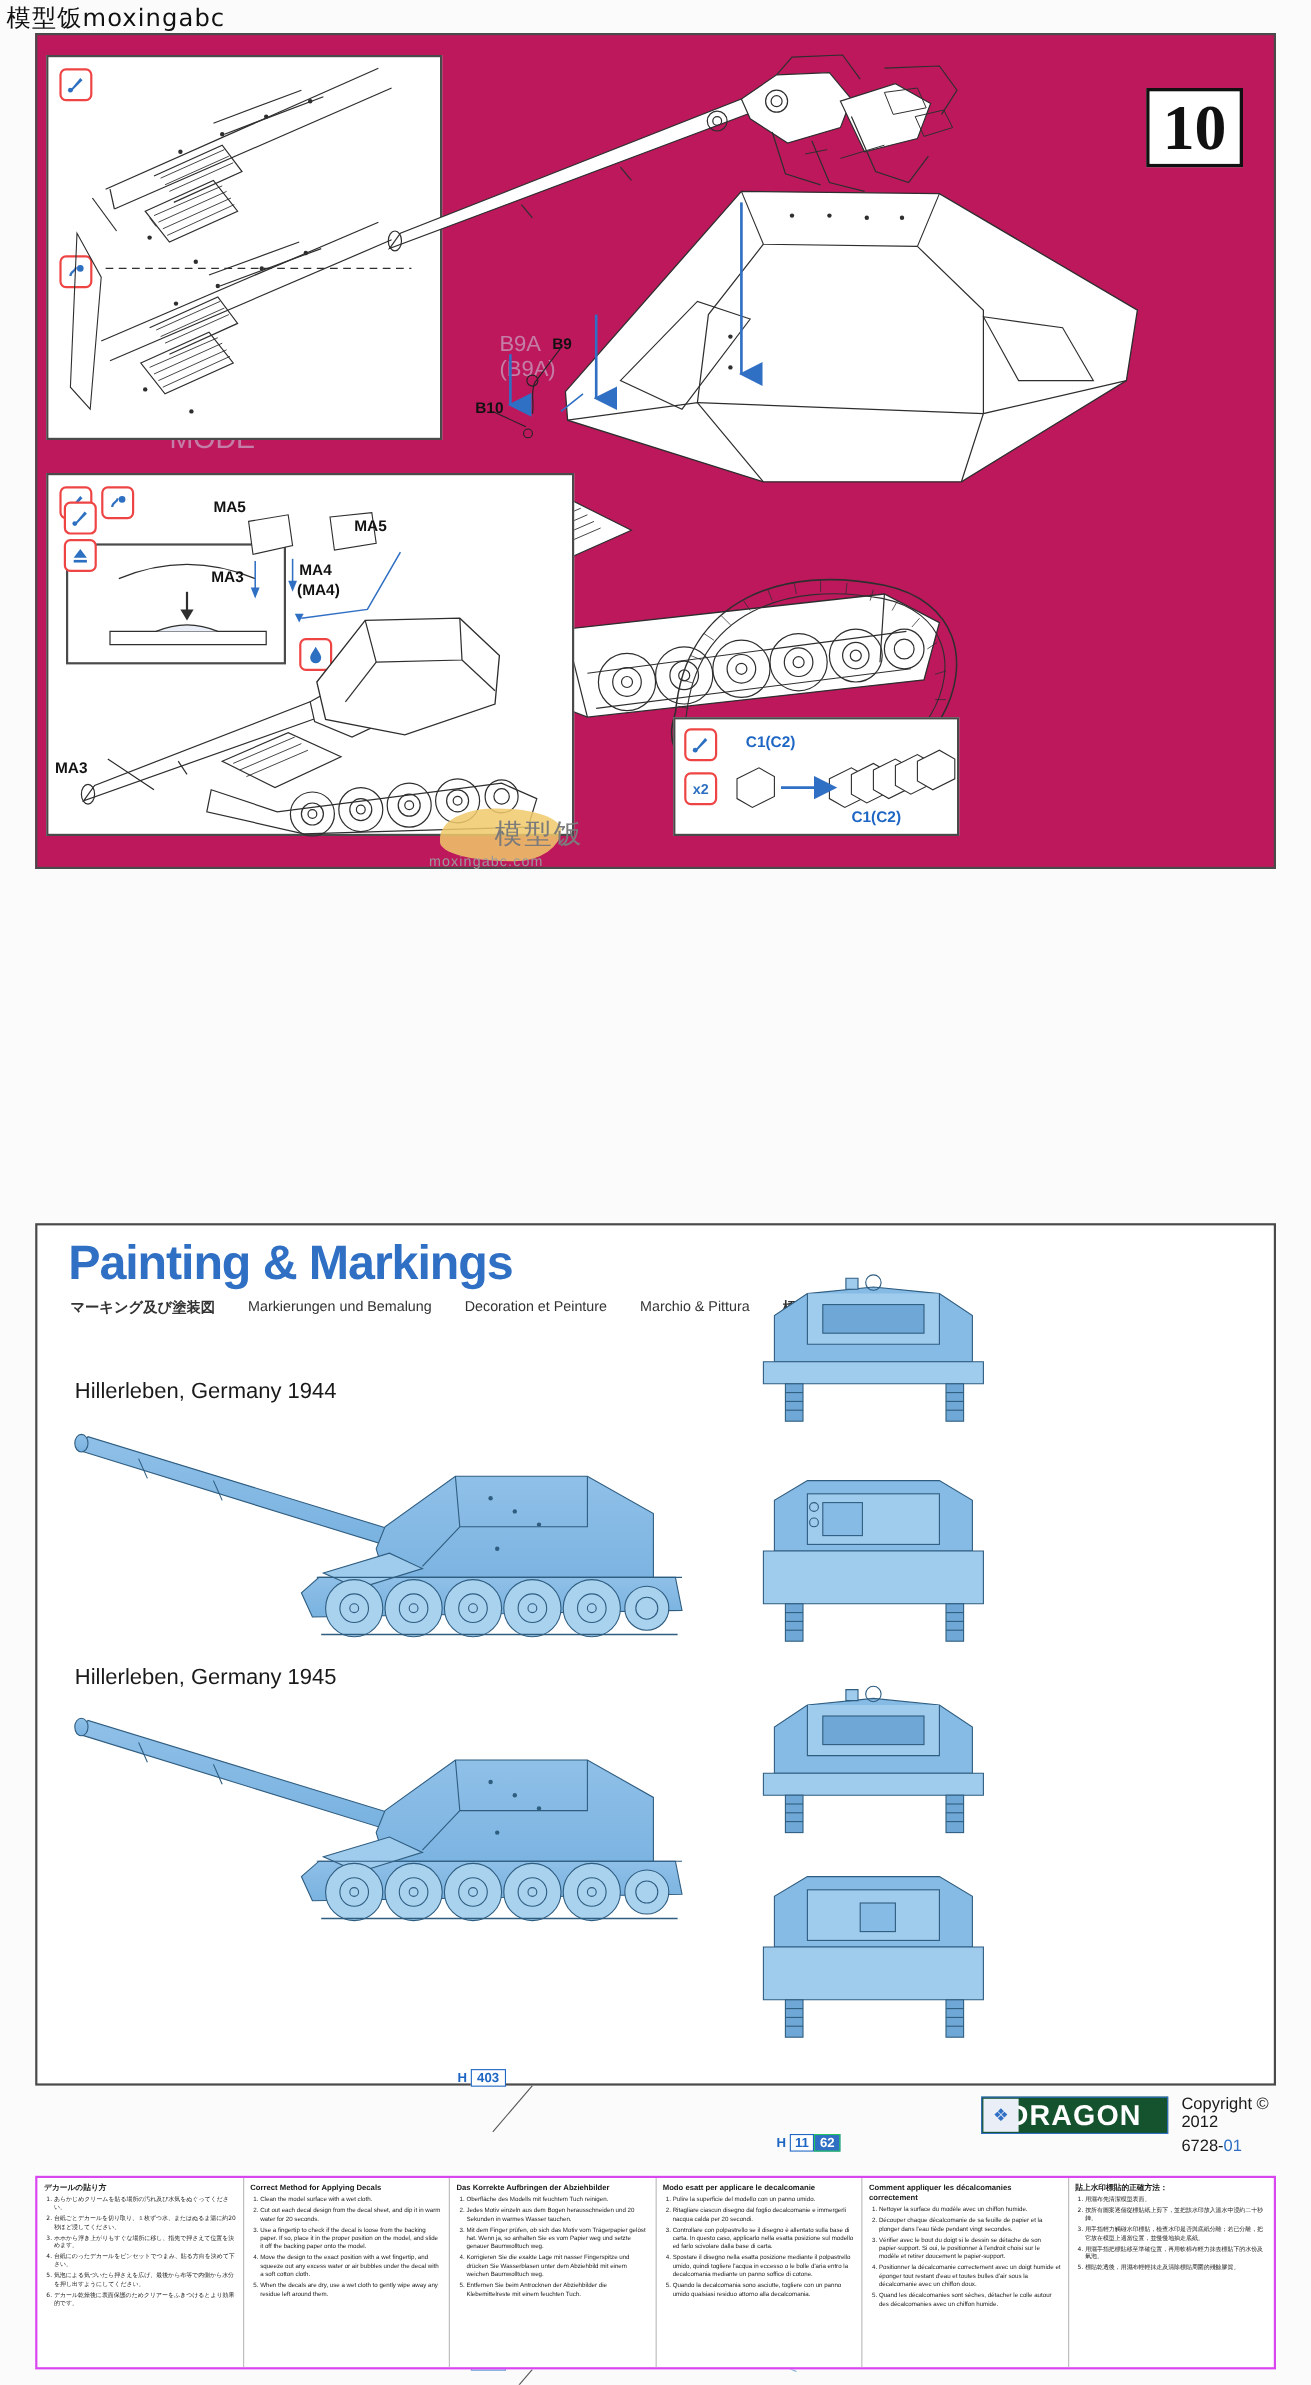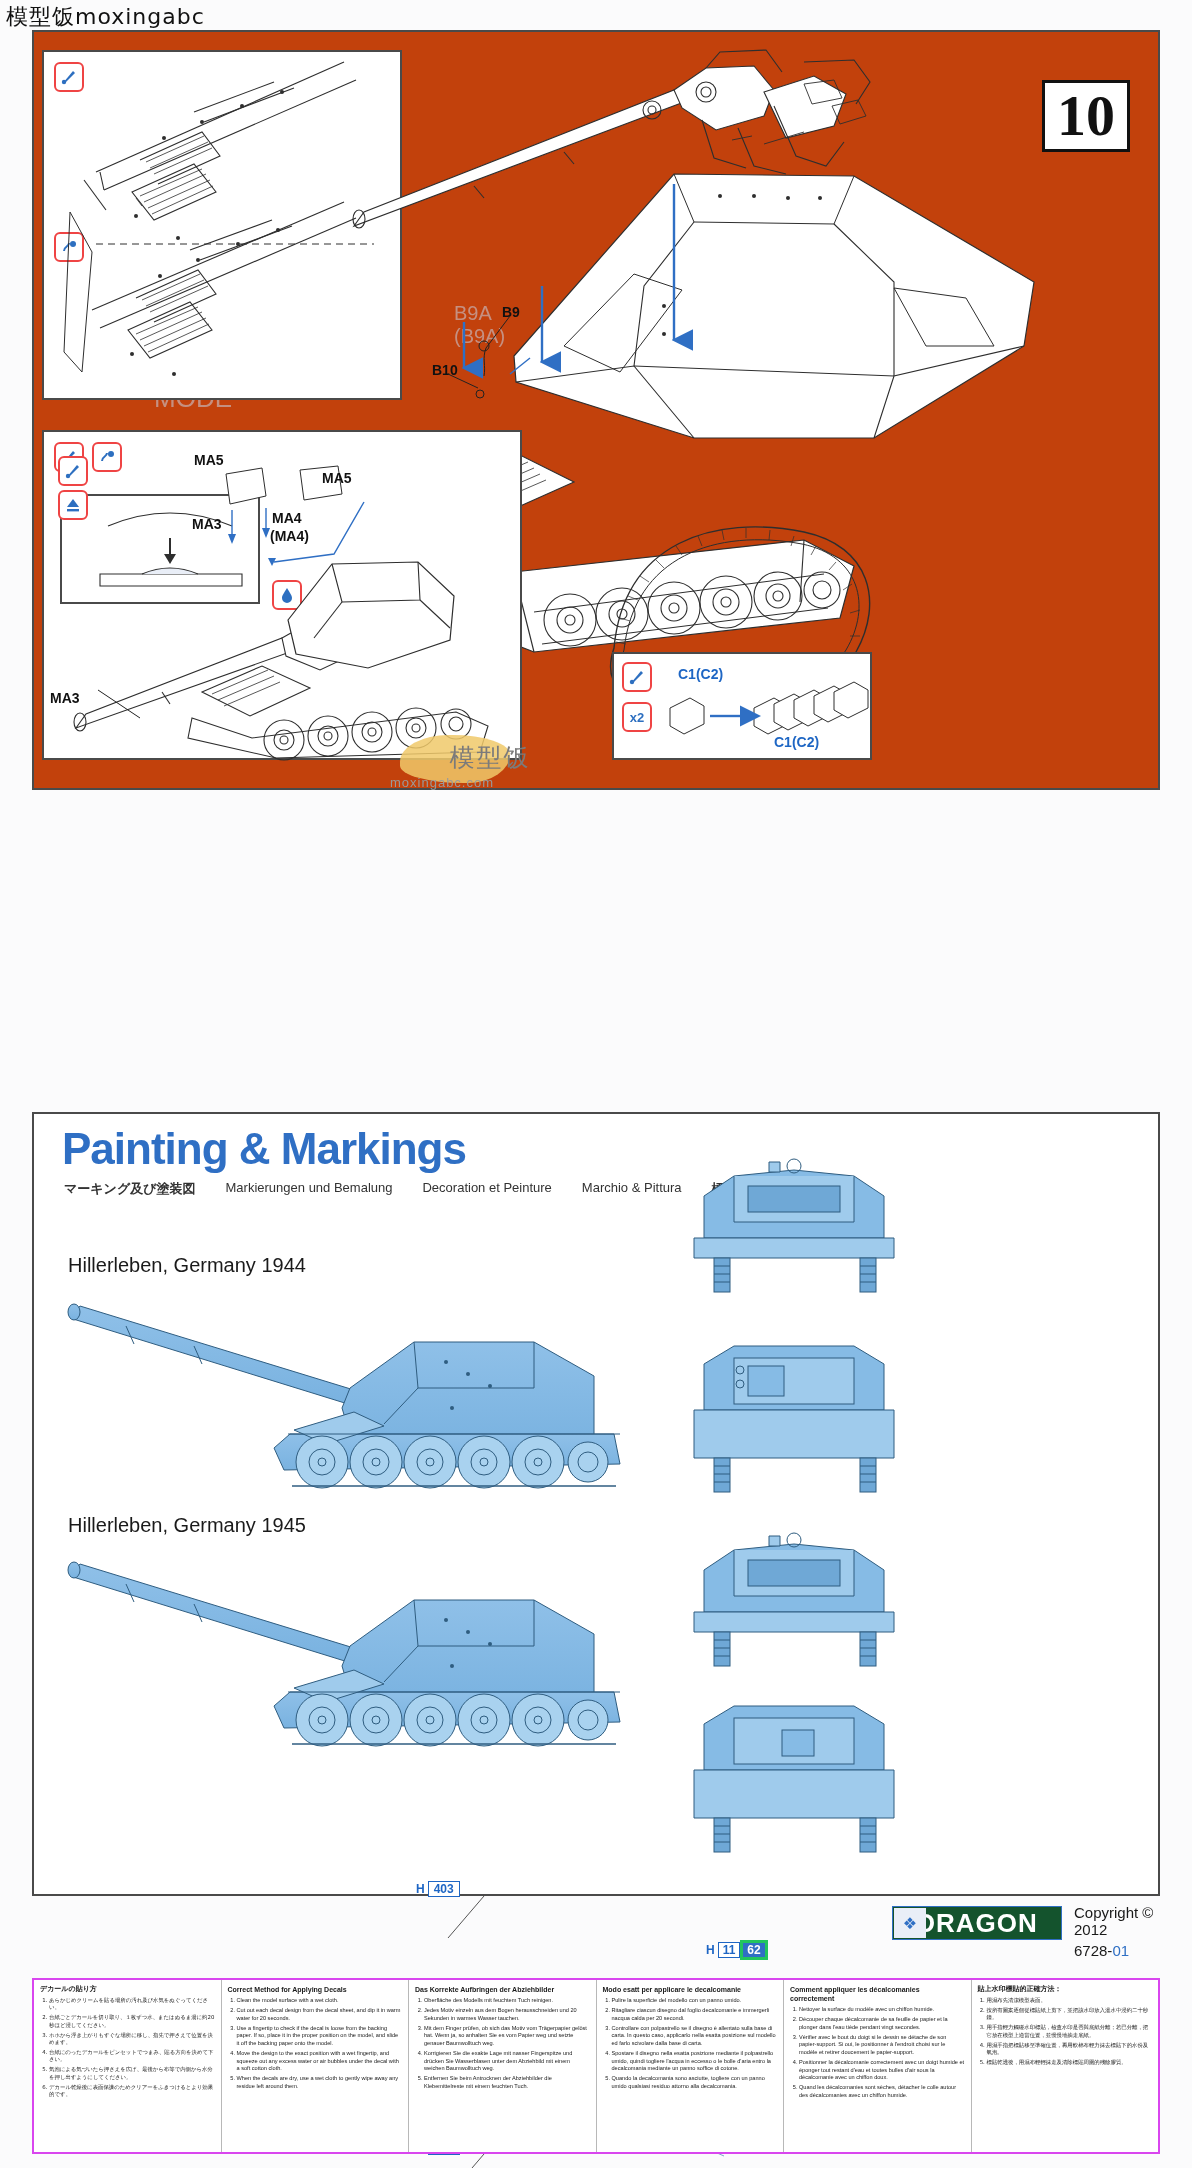--- a/index.html
+++ b/index.html
@@ -18,21 +18,21 @@
   .wm-top {
     position:absolute; left:6px; top:2px;
     font-size:22px; letter-spacing:1px; color:#111;
     font-family:"DejaVu Sans", sans-serif;
     white-space:nowrap;
   }
 
   
   .assembly-panel {
     position:absolute; left:32px; top:30px; width:1128px; height:760px;
-    border:2px solid #4a4a4a; background:#c2410c;
+    border:2px solid #4a4a4a; background:#be185d;
   }
 
   .step-badge {
     position:absolute; left:1008px; top:48px; width:88px; height:72px;
     border:3px solid #111; background:#fff;
     display:flex; align-items:center; justify-content:center;
     font-family:"Liberation Serif", serif; font-weight:bold;
     font-size:58px; line-height:1; color:#111;
   }
 
@@ -112,21 +112,21 @@
   .paint {
     position:absolute; display:flex; align-items:center;
     font-size:12px; font-weight:bold; color:#1e66c4;
   }
   .paint .h { margin-right:3px; }
   .paint .b1 {
     border:1px solid #1e66c4; background:#fff; color:#1e66c4;
     padding:1px 4px; font-size:12px; line-height:12px;
   }
   .paint .b2 {
-    border:3px solid #22c55e; background:#2f6fc4; color:#fff;
+    border:1px solid #22c55e; background:#2f6fc4; color:#fff;
     padding:1px 4px; font-size:12px; line-height:12px;
   }
   .paint .b-single {
     border:1px solid #1e66c4; background:#fff; color:#1e66c4;
     padding:1px 5px; font-size:12px; line-height:12px;
   }
 
   
   .footer { position:absolute; left:32px; top:1900px; width:1128px; height:70px; }
   .addr { position:absolute; left:4px; top:6px; font-size:13px; line-height:20px; }

